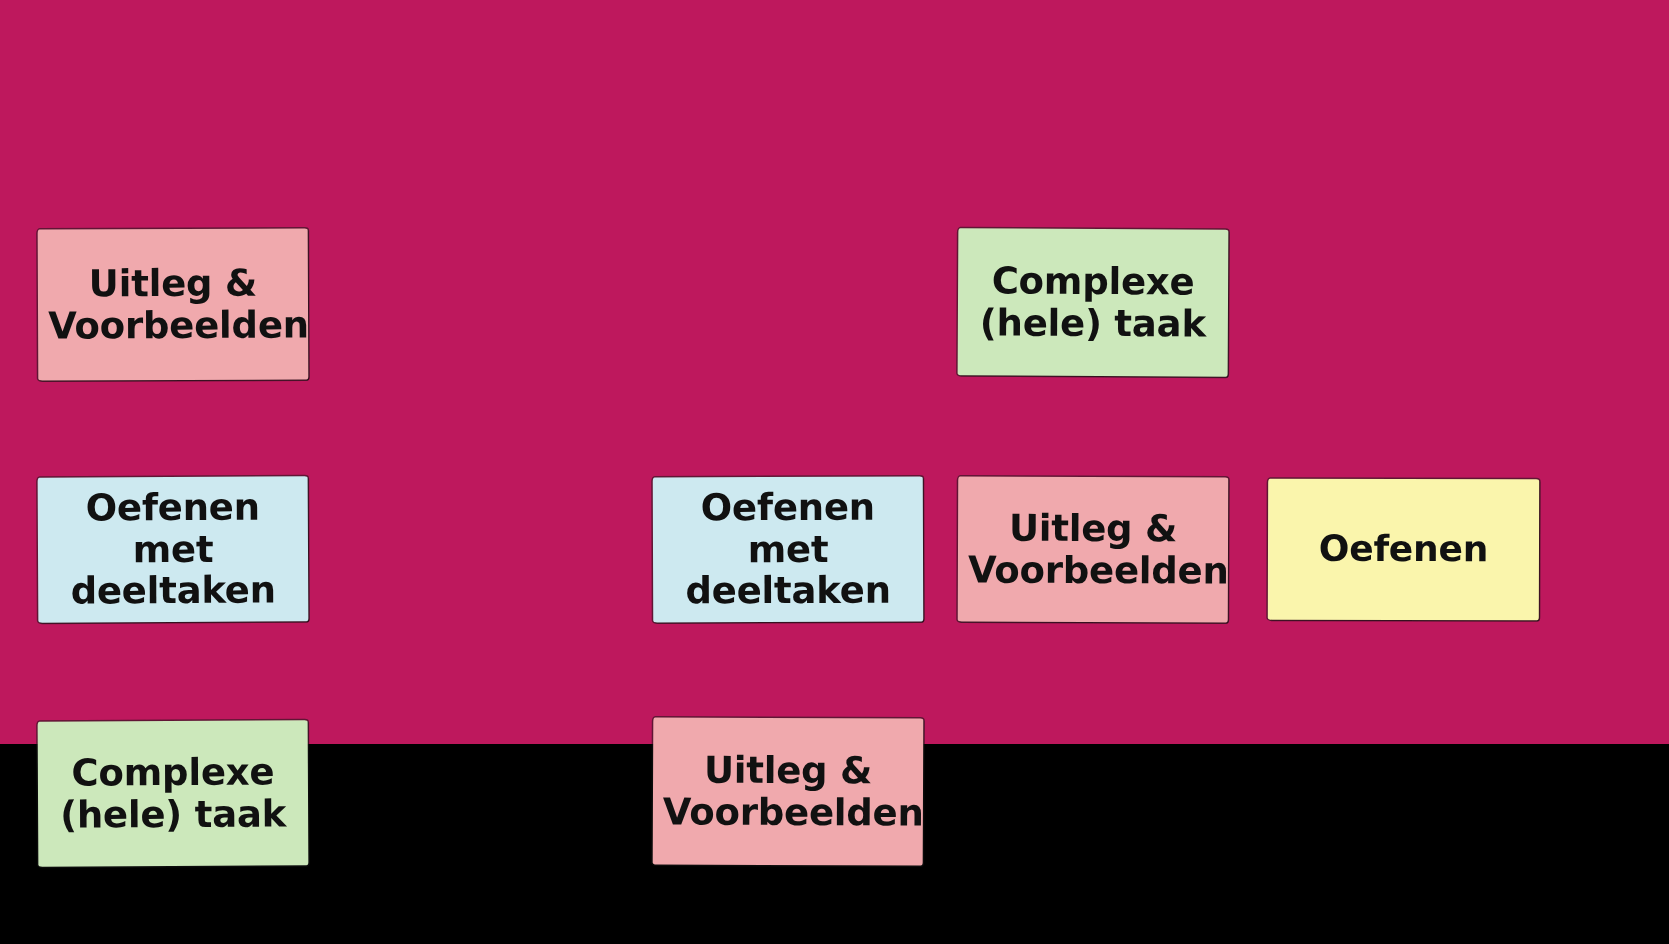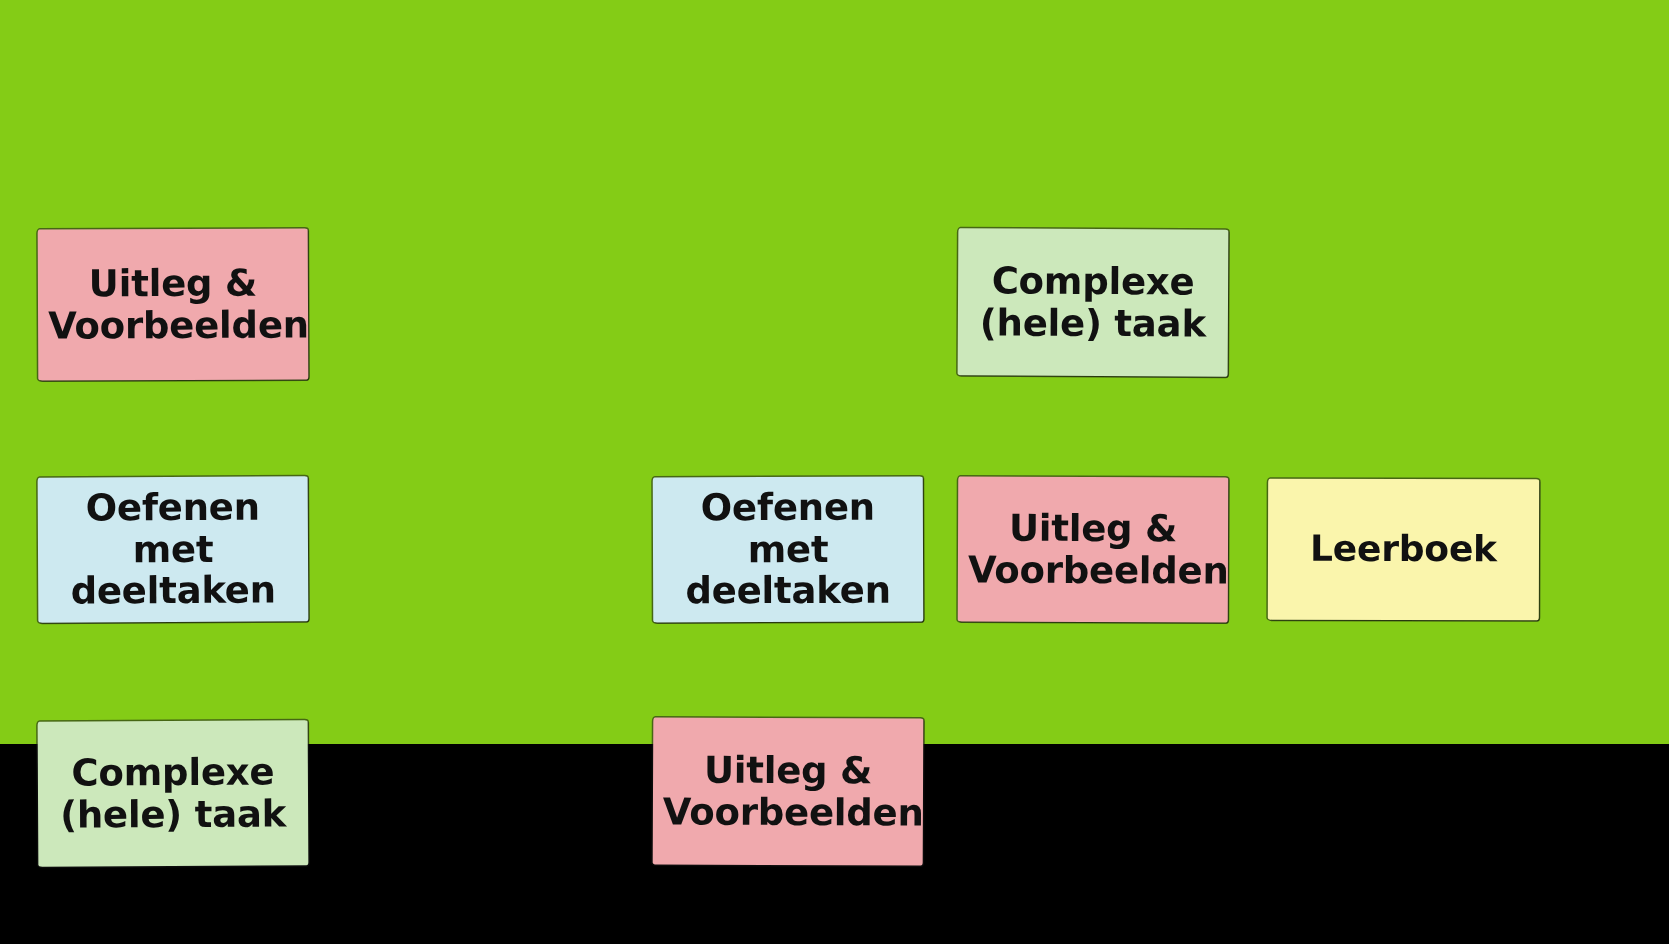--- a/index.html
+++ b/index.html
@@ -13,21 +13,21 @@
     position: relative;
     overflow: hidden;
     font-family: "DejaVu Sans", sans-serif;
   }
 
   #canvas {
     position: absolute;
     inset: 0;
     width: 1669px;
     height: 744px;
-    background: #84cc16;
+    background: #be185d;
   }
 
   .note {
     position: absolute;
     display: flex;
     align-items: center;
     justify-content: center;
     text-align: center;
     box-sizing: border-box;
     color: #111111;
@@ -83,21 +83,21 @@
     <span class="txt">Oefenen met
 deeltaken</span>
   </div>
 
   <div class="note c-pink fs-lg" style="left:958px; top:477px; width:270px; height:145px; transform: rotate(0.2deg);">
     <span class="txt">Uitleg &amp;
 Voorbeelden</span>
   </div>
 
   <div class="note c-yellow fs-md" style="left:1268px; top:479px; width:271px; height:141px; transform: rotate(0.15deg);">
-    <span class="txt">Leerboek</span>
+    <span class="txt">Oefenen</span>
   </div>
 
   <div class="note c-green fs-lg" style="left:38px; top:721px; width:270px; height:145px; transform: rotate(-0.3deg);">
     <span class="txt">Complexe
 (hele) taak</span>
   </div>
 
   <div class="note c-pink fs-lg" style="left:653px; top:718px; width:270px; height:147px; transform: rotate(0.25deg);">
     <span class="txt">Uitleg &amp;
 Voorbeelden</span>

